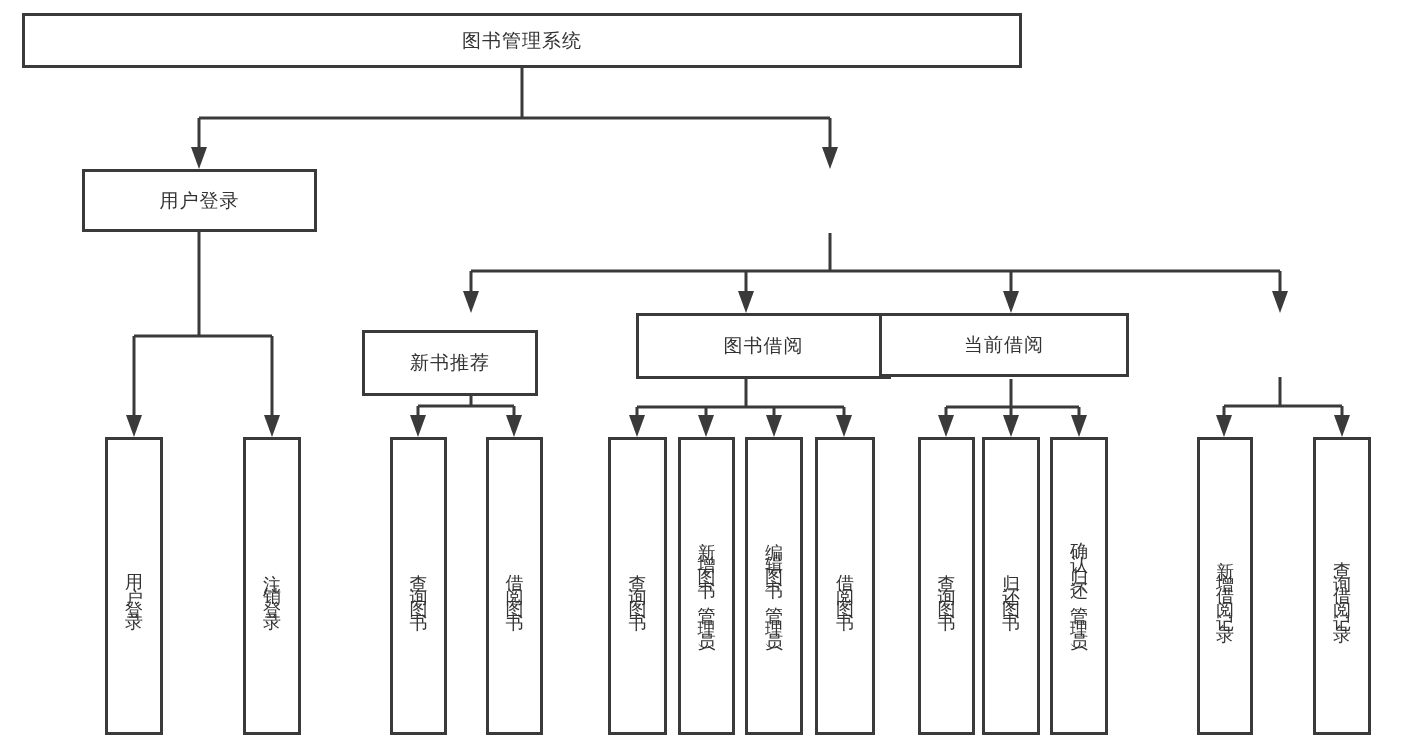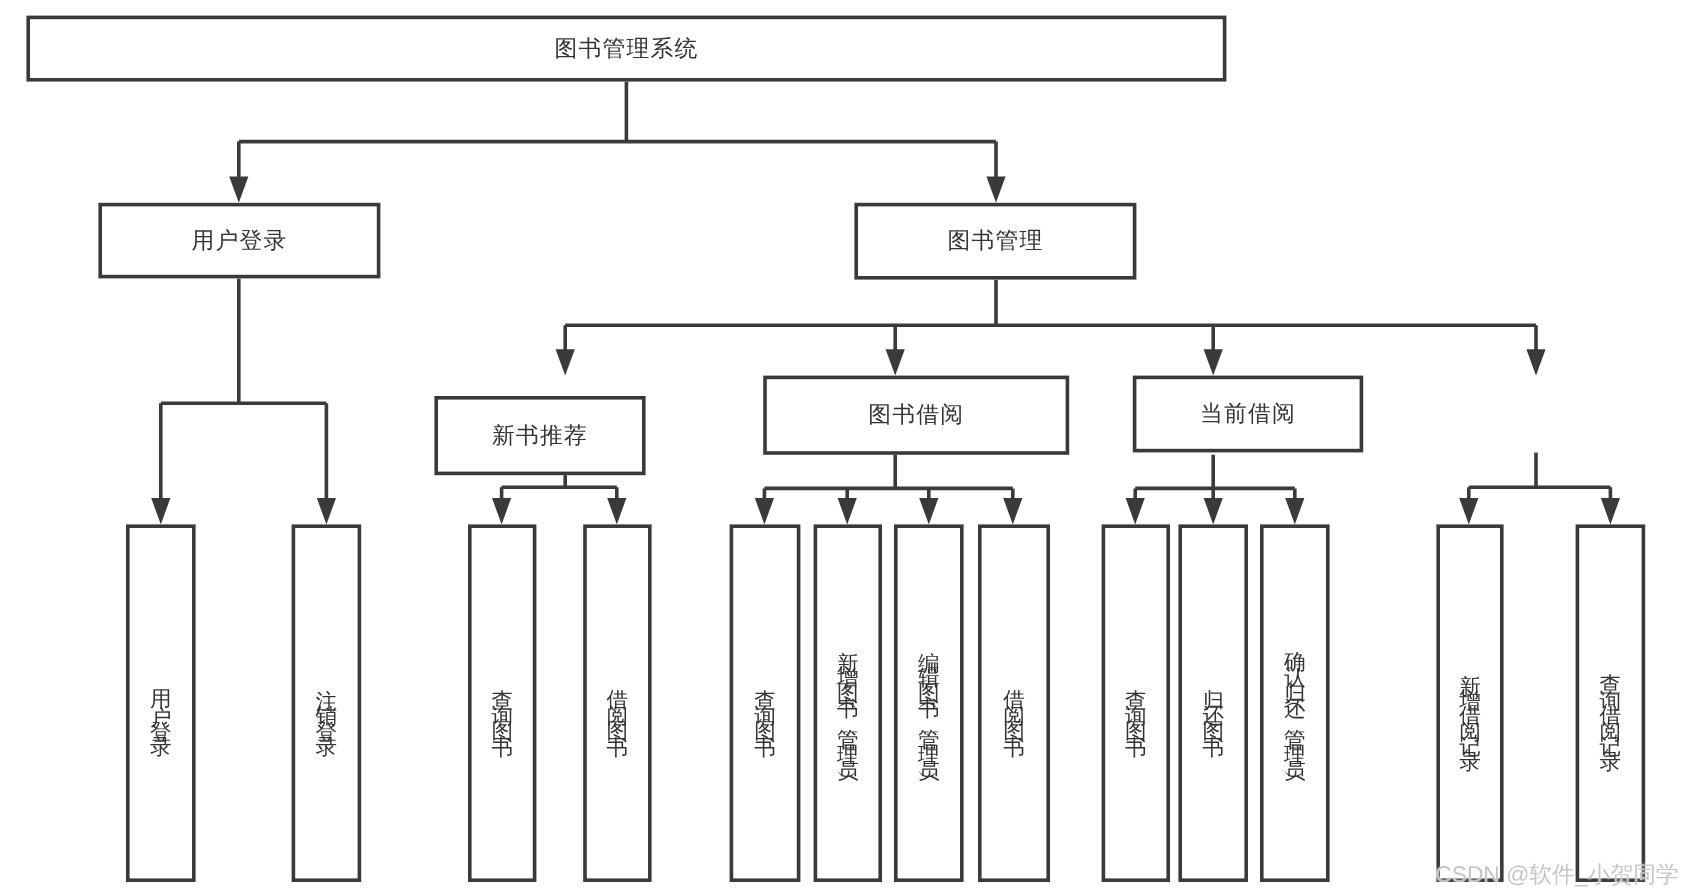--- a/index.html
+++ b/index.html
@@ -88,31 +88,28 @@
     </g>
   </svg>
 
   <div class="node" style="left:22px;top:13px;width:1000px;height:55px">
     <span class="label">图书管理系统</span>
   </div>
 
   <div class="node" style="left:82px;top:169px;width:235px;height:63px">
     <span class="label">用户登录</span>
   </div>
-  <div class="node" style="left:712px;top:169px;width:235px;height:64px">
-    <span class="label">图书管理</span>
-  </div>
 
   <div class="node" style="left:362px;top:330px;width:176px;height:66px">
     <span class="label">新书推荐</span>
   </div>
   <div class="node" style="left:636px;top:313px;width:255px;height:66px">
     <span class="label">图书借阅</span>
   </div>
-  <div class="node" style="left:944px;top:313px;width:192px;height:64px">
+  <div class="node" style="left:879px;top:313px;width:250px;height:64px">
     <span class="label">当前借阅</span>
   </div>
 
   <div class="node leaf" style="left:105px;top:437px;width:58px;height:298px">
     <span class="vlabel">用户登录</span>
   </div>
   <div class="node leaf" style="left:243px;top:437px;width:58px;height:298px">
     <span class="vlabel">注销登录</span>
   </div>
 
@@ -146,15 +143,14 @@
     <span class="vlabel">确认归还（管理员）</span>
   </div>
 
   <div class="node leaf" style="left:1197px;top:437px;width:56px;height:298px">
     <span class="vlabel">新增借阅记录</span>
   </div>
   <div class="node leaf" style="left:1313px;top:437px;width:58px;height:298px">
     <span class="vlabel">查询借阅记录</span>
   </div>
 
-  <div class="watermark">CSDN @软件_小贺同学</div>
 
 </div>
 
 </body></html>

